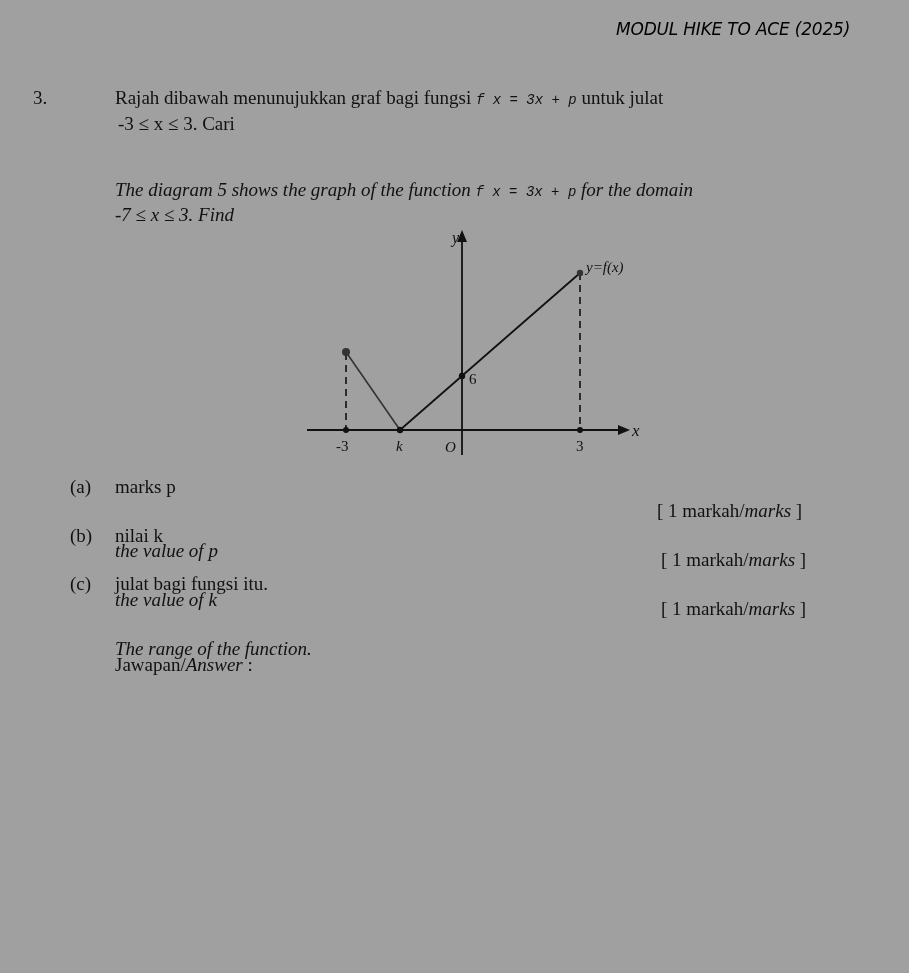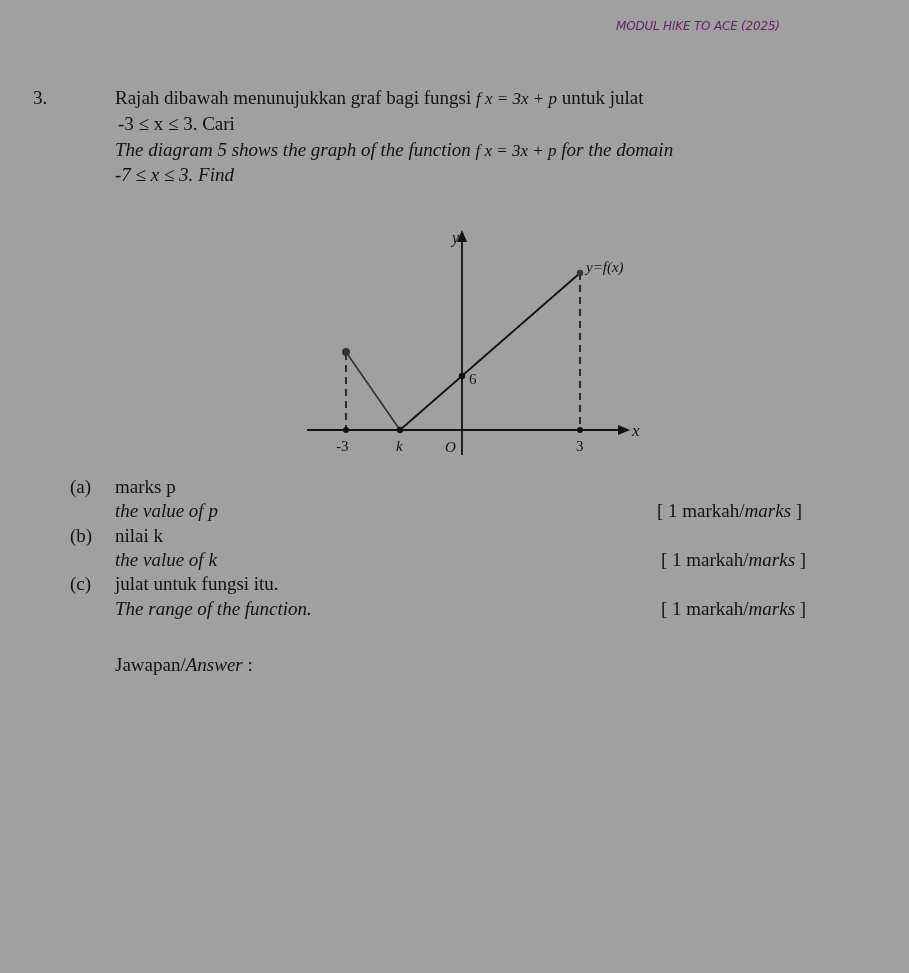--- a/index.html
+++ b/index.html
@@ -2,28 +2,28 @@
 <html><head>
   <meta charset="utf-8">
   <style>
     html, body { margin:0; padding:0; }
     body {
       width:909px; height:973px; background:#a0a0a0; position:relative; overflow:hidden;
       font-family:"Liberation Serif", serif; color:#111; font-size:19px;
     }
     .header {
       position:absolute; left:616px; top:19px;
-      font-family:"DejaVu Sans", sans-serif; font-style:italic; font-size:12px; color:#701a75;
+      font-family:"DejaVu Sans", sans-serif; font-style:italic; font-size:17px; color:#000000;
       letter-spacing:-0.2px;
       text-align:center;
     }
     .qnum { position:absolute; left:33px; top:87px; }
     .line { position:absolute; left:115px; white-space:nowrap; }
-    .it { font-style:italic; }
-    .math { font-family:Liberation Serif, serif; font-style:italic; font-size:17px; }
+    .it { font-style:italic;margin-top:40px; }
+    .math { font-family:Liberation Mono, monospace; font-style:italic; font-size:14px; }
     .graph { position:absolute; left:290px; top:215px; }
     .part-label { position:absolute; left:70px; }
     .part-text { position:absolute; left:115px; }
     .marks { position:absolute; white-space:nowrap;text-align:center; }
   </style>
 </head>
 <body>
 
 <div class="header">MODUL HIKE TO ACE (2025)</div>
 
@@ -81,21 +81,21 @@
 </div>
 
 <div class="part-label" style="top:525px;">(b)</div>
 <div class="part-text" style="top:525px;">nilai k</div>
 <div class="part-text it" style="top:549px;">the value of k</div>
 <div class="marks" style="top:549px; left:661px;">
   <span>[ 1 markah/</span><span class="it">marks</span><span> ]</span>
 </div>
 
 <div class="part-label" style="top:573px;">(c)</div>
-<div class="part-text" style="top:573px;">julat untuk fungsi itu.</div>
+<div class="part-text" style="top:573px;">julat bagi fungsi itu.</div>
 <div class="part-text it" style="top:598px;text-align:center;">The range of the function.</div>
 <div class="marks" style="top:598px; left:661px;">
   <span>[ 1 markah/</span><span class="it">marks</span><span> ]</span>
 </div>
 
 <div class="line" style="top:654px;">
   <span>Jawapan/</span><span class="it">Answer</span><span> :</span>
 </div>
 
 </body></html>

